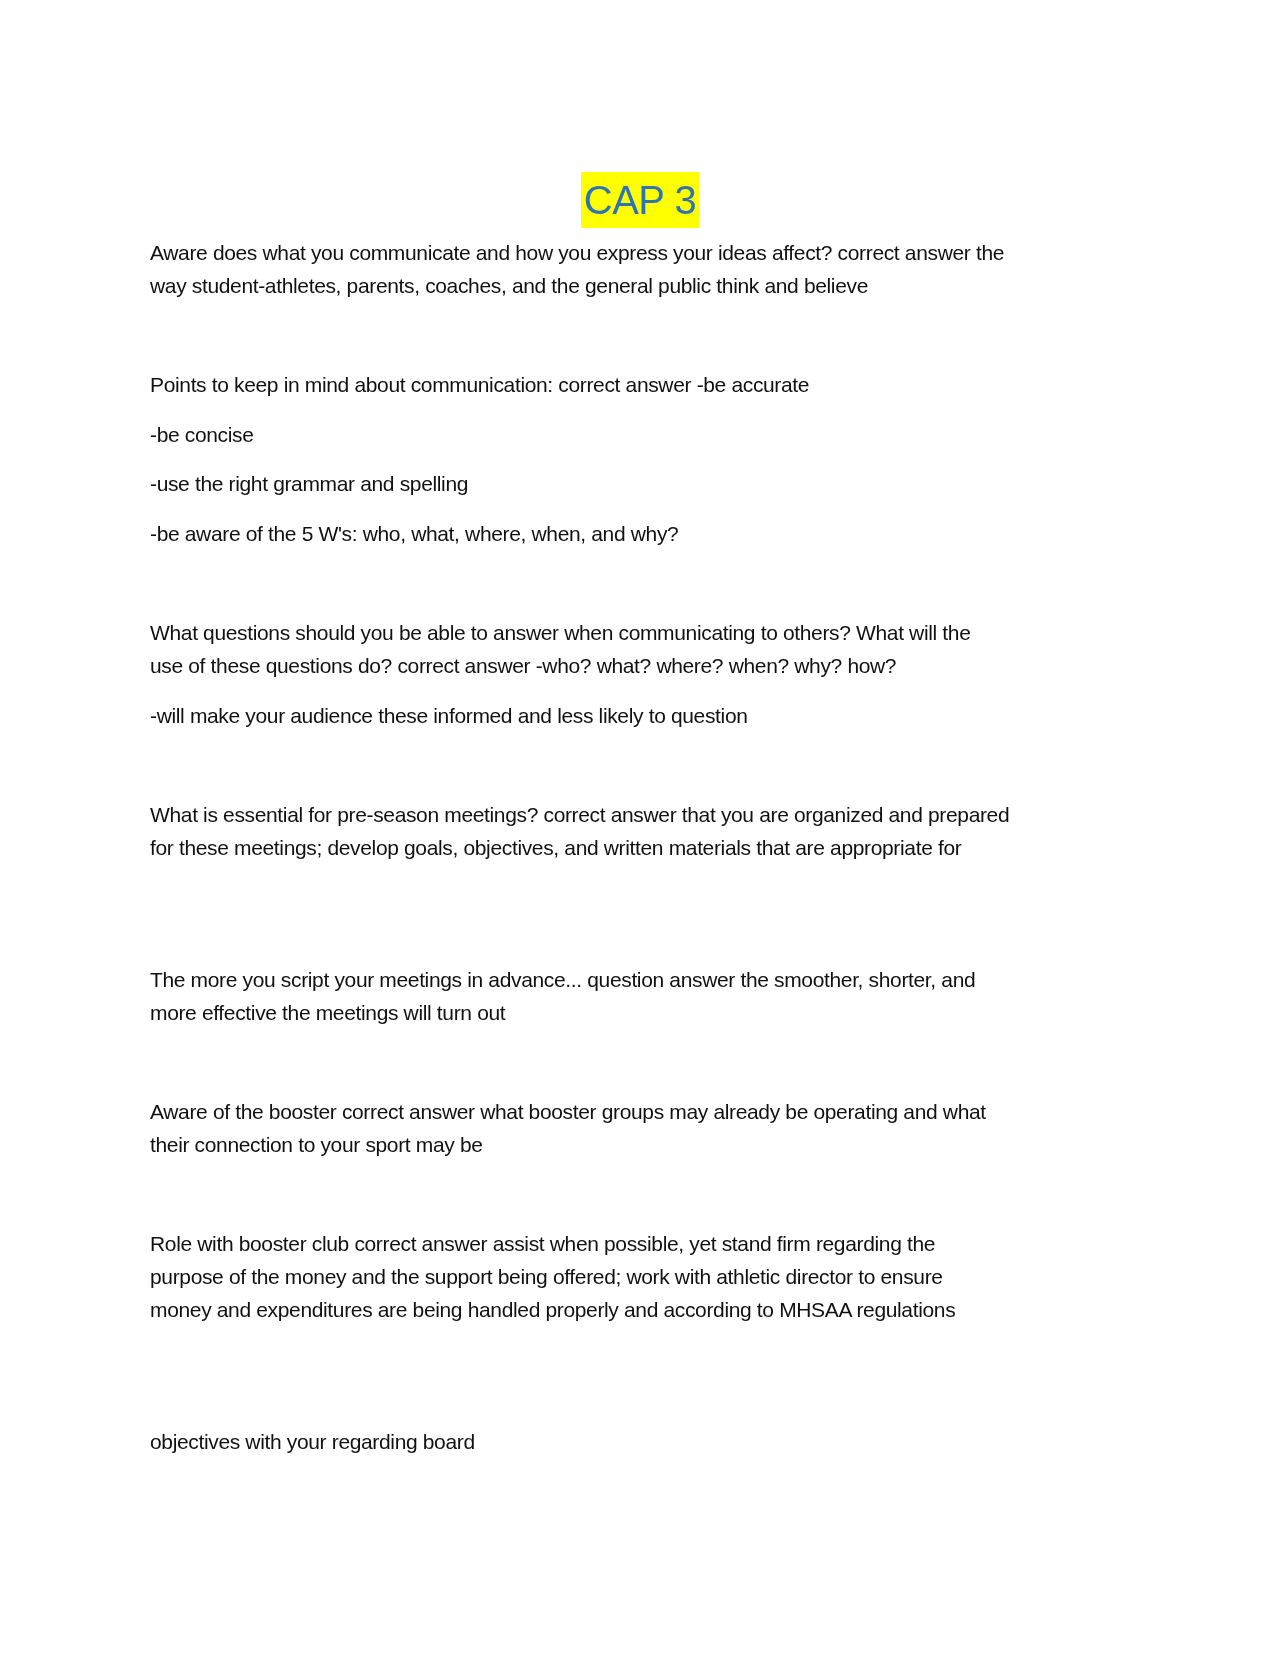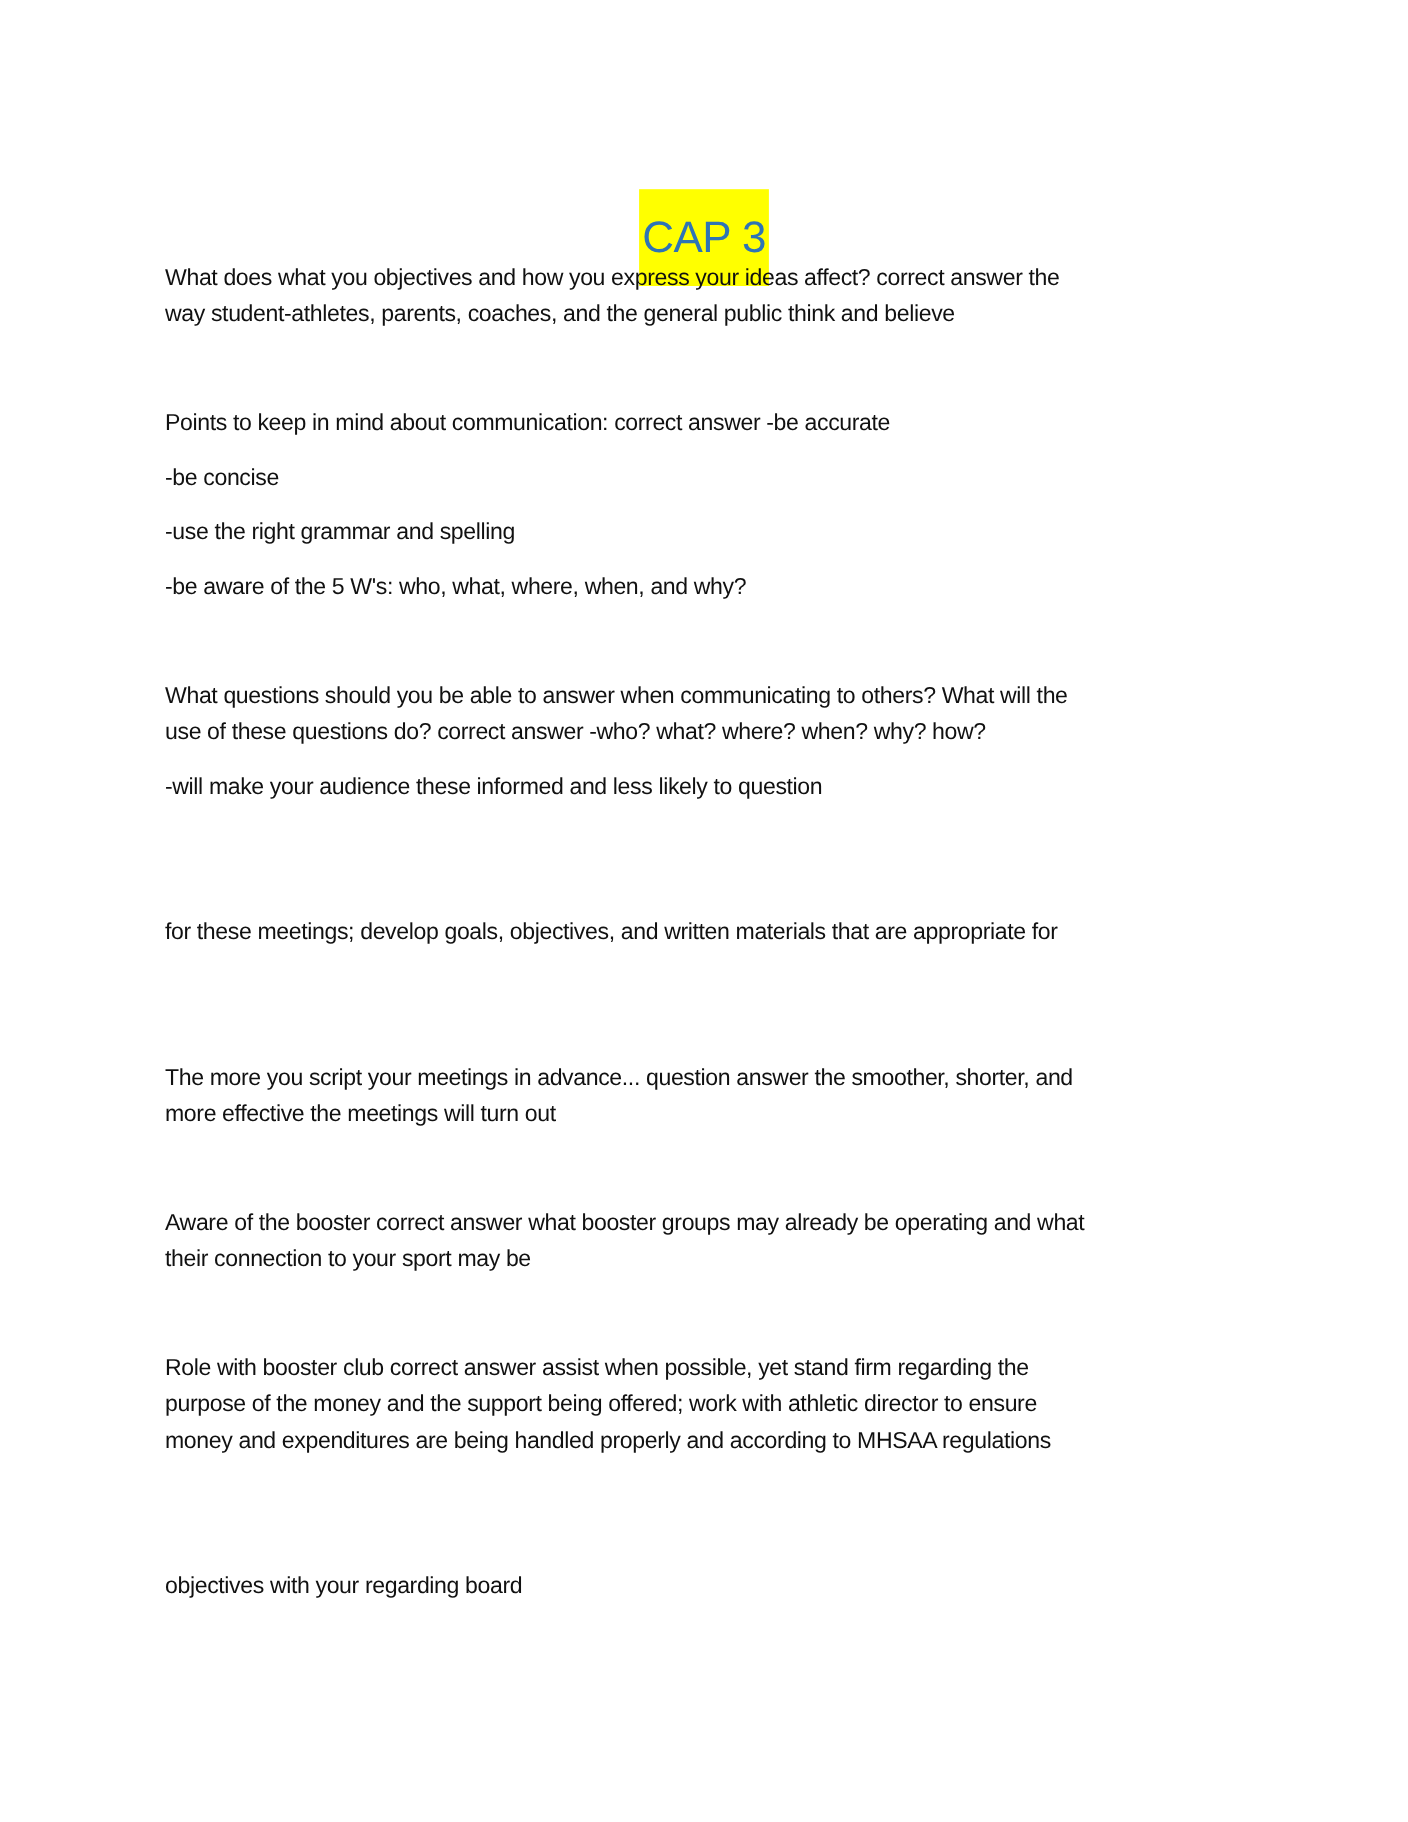--- a/index.html
+++ b/index.html
@@ -1,44 +1,45 @@
 <!DOCTYPE html>
 <html><head>
 <meta charset="utf-8">
 <style>
   html, body { margin: 0; padding: 0; background: #ffffff; }
   body { width: 1280px; height: 1656px; position: relative; overflow: hidden;
          font-family: "Liberation Sans", sans-serif; color: #111111; }
   .page { position: absolute; left: 0; top: 0; width: 1280px; height: 1656px; }
   .title-wrap { position: absolute; top: 172px; left: 0; width: 1280px; text-align: center; }
   .title { display: inline-block; background: #ffff00; color: #2e74b5;
-           font-size: 40px; line-height: 56px; padding: 16px 3px; letter-spacing: -0.5px; }
+           font-size: 40px; line-height: 56px; padding: 0 3px; letter-spacing: -0.5px; }
   .p { position: absolute; left: 150px; width: 990px; font-size: 21px; line-height: 33px;
        letter-spacing: -0.35px; white-space: nowrap; }
 </style>
 </head>
 <body>
 
 <div class="page">
   <div class="title-wrap">
     <span class="title">CAP 3</span>
   </div>
 
-  <div class="p" style="top:236px">What does what you objectives and how you express your ideas affect? correct answer the</div>
+  <div class="p" style="top:236px">Aware does what you communicate and how you express your ideas affect? correct answer the</div>
   <div class="p" style="top:269px">way student-athletes, parents, coaches, and the general public think and believe</div>
 
   <div class="p" style="top:368px">Points to keep in mind about communication: correct answer -be accurate</div>
   <div class="p" style="top:418px">-be concise</div>
   <div class="p" style="top:467px">-use the right grammar and spelling</div>
   <div class="p" style="top:517px">-be aware of the 5 W's: who, what, where, when, and why?</div>
 
   <div class="p" style="top:616px">What questions should you be able to answer when communicating to others? What will the</div>
   <div class="p" style="top:649px">use of these questions do? correct answer -who? what? where? when? why? how?</div>
   <div class="p" style="top:699px">-will make your audience these informed and less likely to question</div>
 
+  <div class="p" style="top:798px">What is essential for pre-season meetings? correct answer that you are organized and prepared</div>
   <div class="p" style="top:831px">for these meetings; develop goals, objectives, and written materials that are appropriate for</div>
 
   <div class="p" style="top:963px">The more you script your meetings in advance... question answer the smoother, shorter, and</div>
   <div class="p" style="top:996px">more effective the meetings will turn out</div>
 
   <div class="p" style="top:1095px">Aware of the booster correct answer what booster groups may already be operating and what</div>
   <div class="p" style="top:1128px">their connection to your sport may be</div>
 
   <div class="p" style="top:1227px">Role with booster club correct answer assist when possible, yet stand firm regarding the</div>
   <div class="p" style="top:1260px">purpose of the money and the support being offered; work with athletic director to ensure</div>

